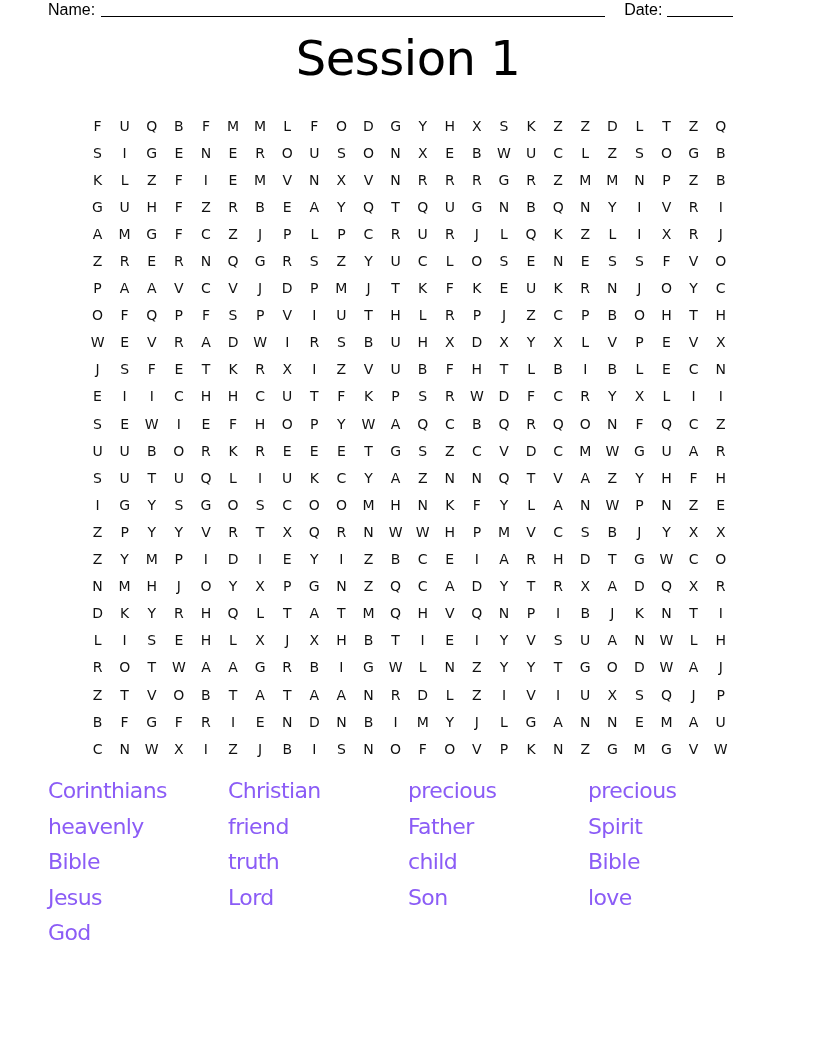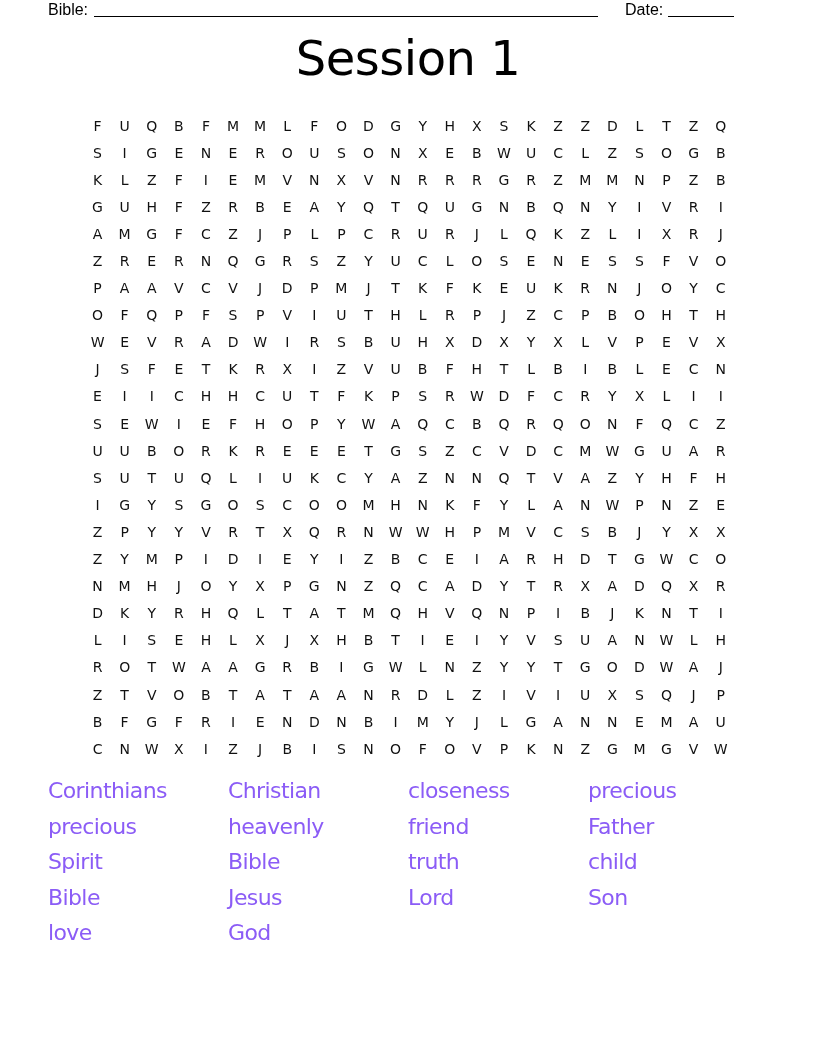--- a/index.html
+++ b/index.html
@@ -10,21 +10,21 @@
     .header-line {
       position: absolute; top: -2px; left: 48px; width: 700px;
       font-family: "Liberation Sans", sans-serif; font-size: 16px;
       display: flex; align-items: baseline;
     }
     .header-line .name-label { }
     .header-line .name-blank {
       display: inline-block; width: 504px; border-bottom: 1px solid #000;
       margin-left: 6px; height: 16px; transform: translateY(2px);
     }
-    .header-line .date-label { margin-left: 27px; }
+    .header-line .date-label { margin-left: 19px; }
     .header-line .date-blank {
       display: inline-block; width: 66px; border-bottom: 1px solid #000;
       margin-left: 5px; height: 16px; transform: translateY(2px);
     }
     .title {
       position: absolute; top: 30px; left: 0; width: 816px; text-align: center;
       font-family: "DejaVu Sans", sans-serif; font-size: 48px; font-weight: normal;
       letter-spacing: -0.5px; margin: 0;
     }
     .grid {
@@ -44,21 +44,21 @@
     }
     .word {
       font-family: "DejaVu Sans", sans-serif; font-size: 22px;
       letter-spacing: -0.6px; color: #8b5cf6;
     }
   </style>
 </head>
 <body>
 
 <div class="header-line">
-  <span class="name-label">Bible:</span>
+  <span class="name-label">Name:</span>
   <span class="name-blank"></span>
   <span class="date-label">Date:</span>
   <span class="date-blank"></span>
 </div>
 
 <h1 class="title">Session 1</h1>
 
 <div class="grid" id="grid">
     <div class="cell">F</div>
     <div class="cell">U</div>
@@ -634,21 +634,20 @@
     <div class="cell">G</div>
     <div class="cell">M</div>
     <div class="cell">G</div>
     <div class="cell">V</div>
     <div class="cell">W</div>
   </div>
 
 <div class="words" id="words">
     <div class="word">Corinthians</div>
     <div class="word">Christian</div>
-    <div class="word">closeness</div>
     <div class="word">precious</div>
     <div class="word">precious</div>
     <div class="word">heavenly</div>
     <div class="word">friend</div>
     <div class="word">Father</div>
     <div class="word">Spirit</div>
     <div class="word">Bible</div>
     <div class="word">truth</div>
     <div class="word">child</div>
     <div class="word">Bible</div>

